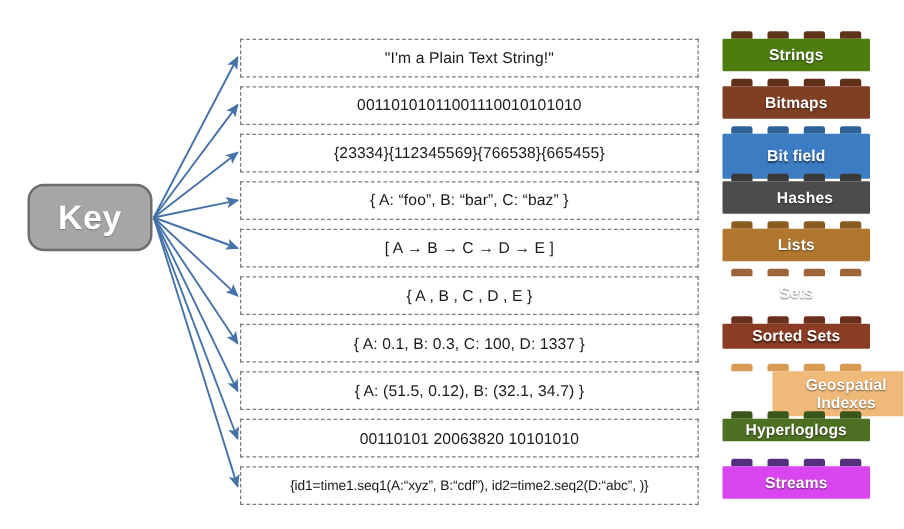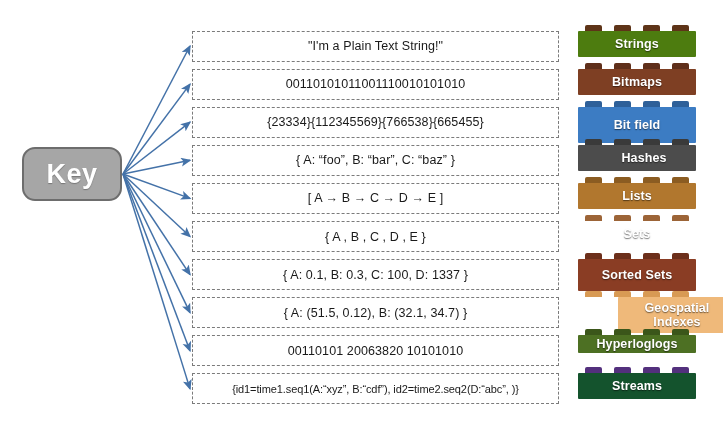--- a/index.html
+++ b/index.html
@@ -242,21 +242,21 @@
           <div class="brick-label">Sets</div>
         </div>
       </div>
       <div class="brick" style="top: 253.1px;">
         <div class="studs">
           <div class="stud" style="background: rgb(108, 47, 27);"></div>
           <div class="stud" style="background: rgb(108, 47, 27);"></div>
           <div class="stud" style="background: rgb(108, 47, 27);"></div>
           <div class="stud" style="background: rgb(108, 47, 27);"></div>
         </div>
-        <div class="brick-body" style="height: 32px; background: rgb(138, 61, 36);">
+        <div class="brick-body" style="height: 20px; background: rgb(138, 61, 36);">
           <div class="brick-label">Sorted Sets</div>
         </div>
       </div>
       <div class="brick" style="top: 291.2px;">
         <div class="studs">
           <div class="stud" style="background: rgb(216, 154, 84);"></div>
           <div class="stud" style="background: rgb(216, 154, 84);"></div>
           <div class="stud" style="background: rgb(216, 154, 84);"></div>
           <div class="stud" style="background: rgb(216, 154, 84);"></div>
         </div>
@@ -275,19 +275,19 @@
           <div class="brick-label">Hyperloglogs</div>
         </div>
       </div>
       <div class="brick" style="top: 367.4px;">
         <div class="studs">
           <div class="stud" style="background: rgb(83, 48, 125);"></div>
           <div class="stud" style="background: rgb(83, 48, 125);"></div>
           <div class="stud" style="background: rgb(83, 48, 125);"></div>
           <div class="stud" style="background: rgb(83, 48, 125);"></div>
         </div>
-        <div class="brick-body" style="height: 26px; background: #14532d;">
+        <div class="brick-body" style="height: 26px; background: #d946ef;">
           <div class="brick-label">Streams</div>
         </div>
       </div>
     </div>
 
 </div>
 
 </body></html>

